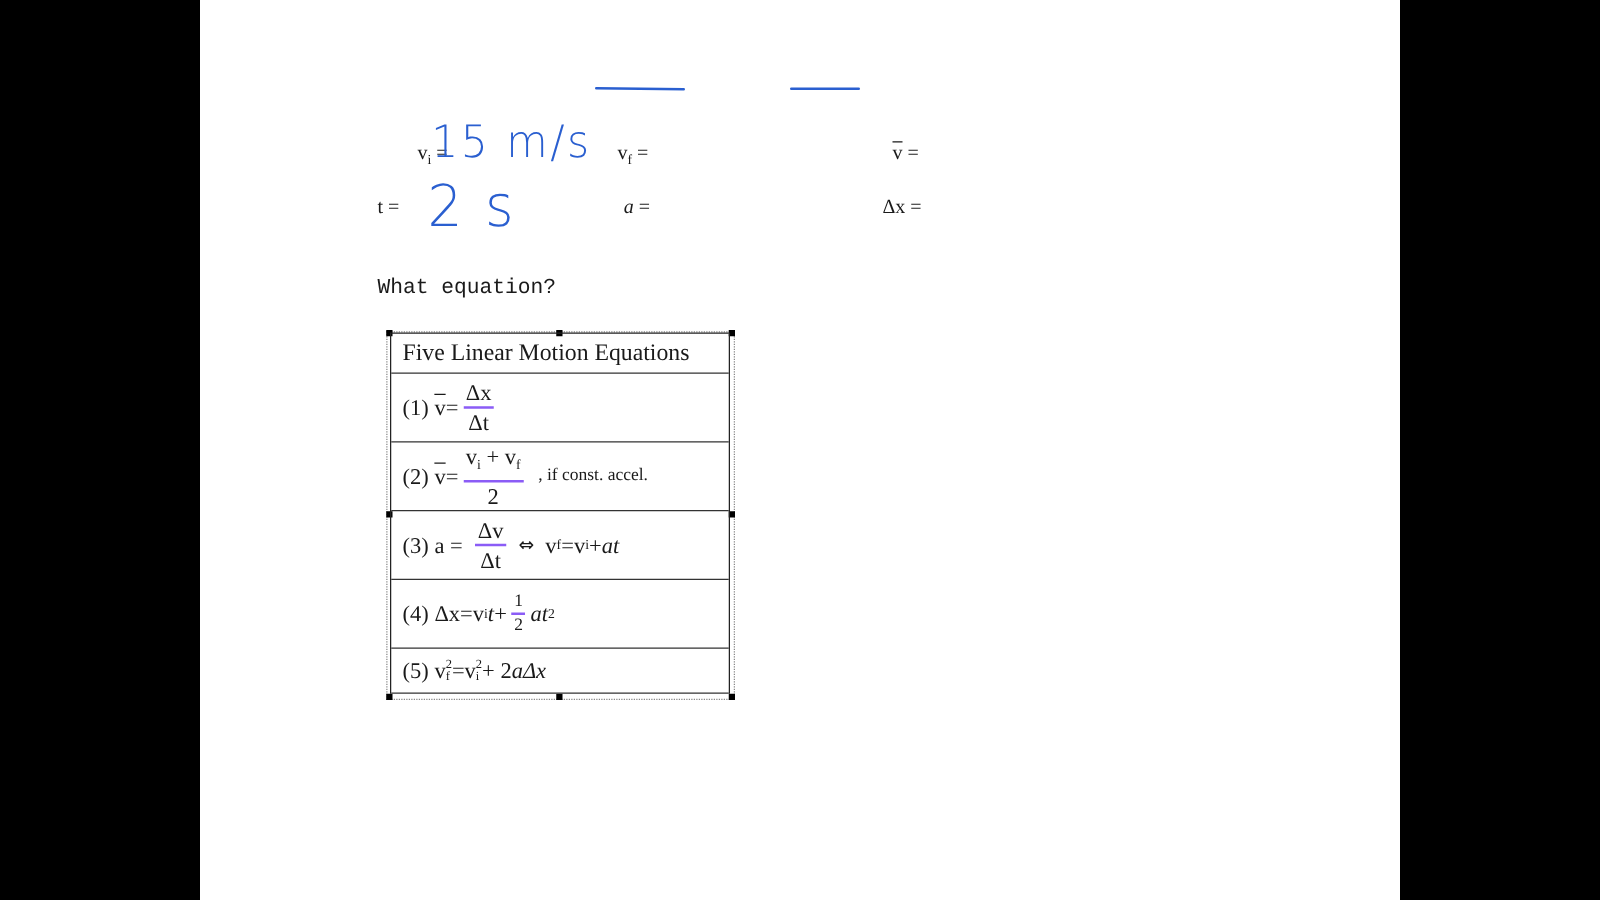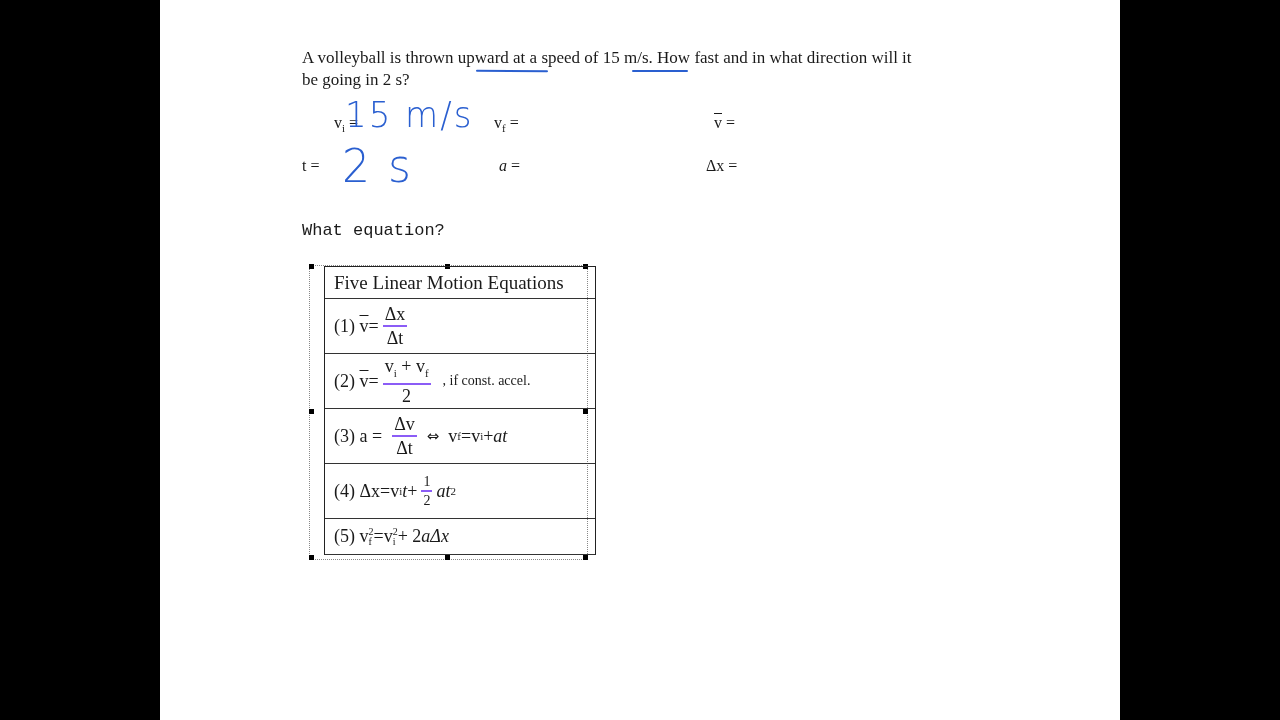--- a/index.html
+++ b/index.html
@@ -19,21 +19,21 @@
   .vbar { text-decoration: overline; }
   .hand { font-size: 34px; letter-spacing: 2px; font-weight: 300; transform: scaleY(1.05); }
   .question { left: 142px; top: 221px; font-size: 17px; font-family: Liberation Mono, monospace; }
 
   .tbl-sel {
     position: absolute; left: 149px; top: 265px; width: 277px; height: 293px;
     border: 1px dotted #888;
   }
   .handle { position: absolute; width: 5px; height: 5px; background: #000; }
   .tbl {
-    position: absolute; left: 164px; top: 266px; width: 270px;
+    position: absolute; left: 152px; top: 266px; width: 270px;
     border-left: 1.5px solid #222; border-right: 1.5px solid #222;
     font-size: 18px;
   }
   .row { border-bottom: 1.5px solid #333; position: relative; }
   .row:first-child { border-top: 1.5px solid #222; }
   .row.h0 { height: 31px; }
   .row.h1 { height: 54px; }
   .row.h2 { height: 54px; }
   .row.h3 { height: 54px; }
   .row.h4 { height: 54px; }
@@ -47,26 +47,20 @@
   .frac.small .num, .frac.small .den { line-height: 17px; }
   .note { font-size: 14px; margin-left: 8px; text-align: center; }
   i.m { font-style: italic; text-align: right; }
   sup { font-size: 11px; }
 </style>
 </head>
 <body>
 
 <div class="page">
 
-  <div class="abs problem">
-    <div>
-      <span>A volleyball is thrown </span><span>upward at</span><span> a speed of </span><span>15 m/s</span><span>.  How fast and in what direction will it</span>
-    </div>
-    <div>be going in 2 s?</div>
-  </div>
   <div class="uline" style="left:316px; top:70px; width:72px; transform:rotate(0.5deg);"></div>
   <div class="uline" style="left:472px; top:70px; width:56px;"></div>
 
   <div class="abs var" style="left:126px; top:114px;margin-left:48px;">
     <span>v</span><sub>i</sub><span> =</span>
   </div>
   <div class="abs ink hand" style="left:185px; top:94px;">15 m/s</div>
 
   <div class="abs var" style="left:334px; top:114px;">
     <span>v</span><sub>f</sub><span> =</span>

